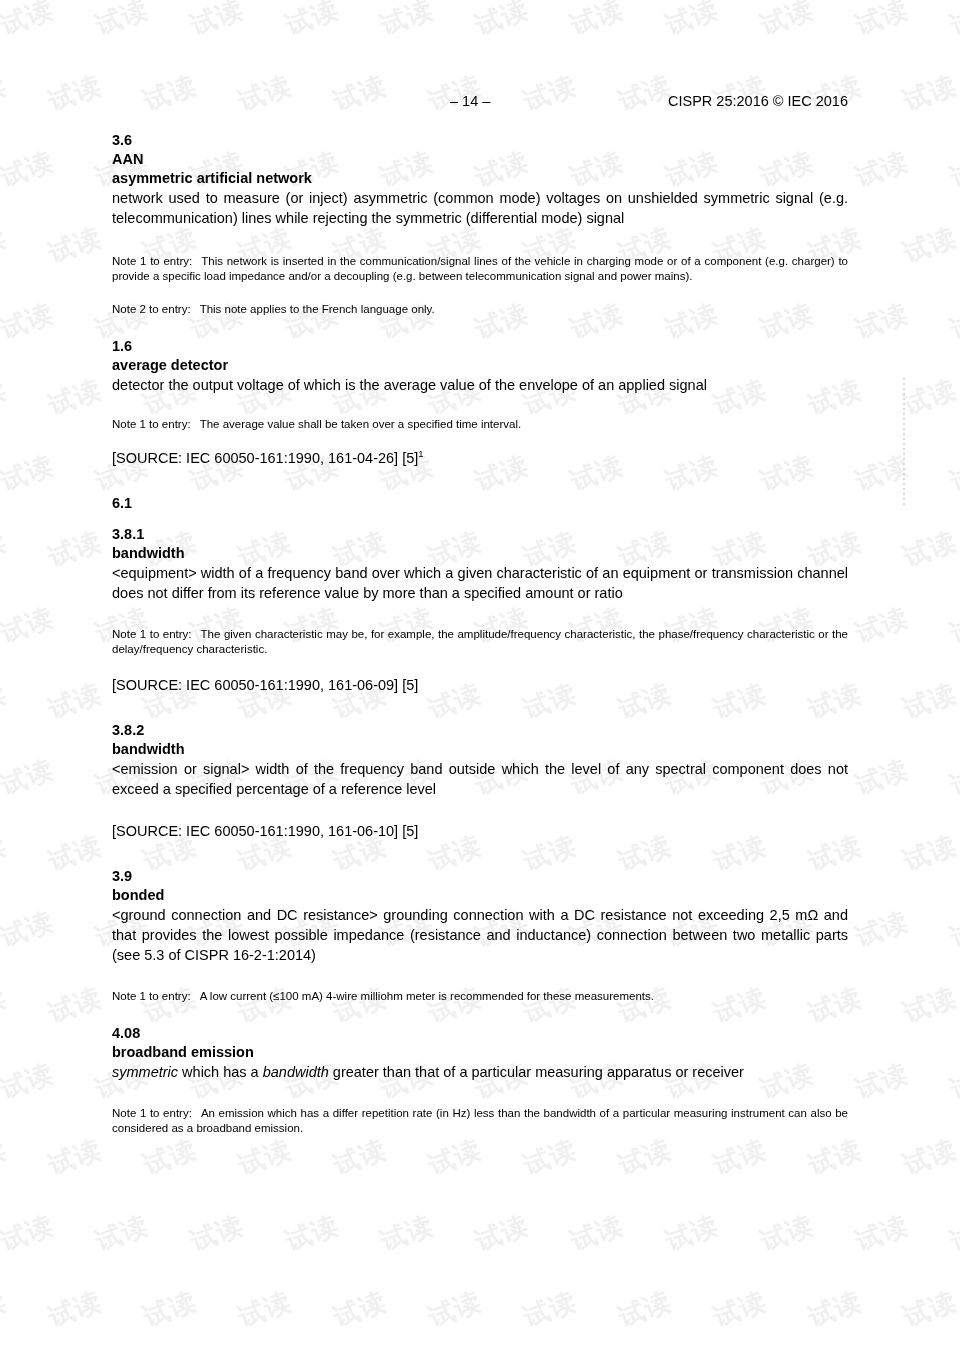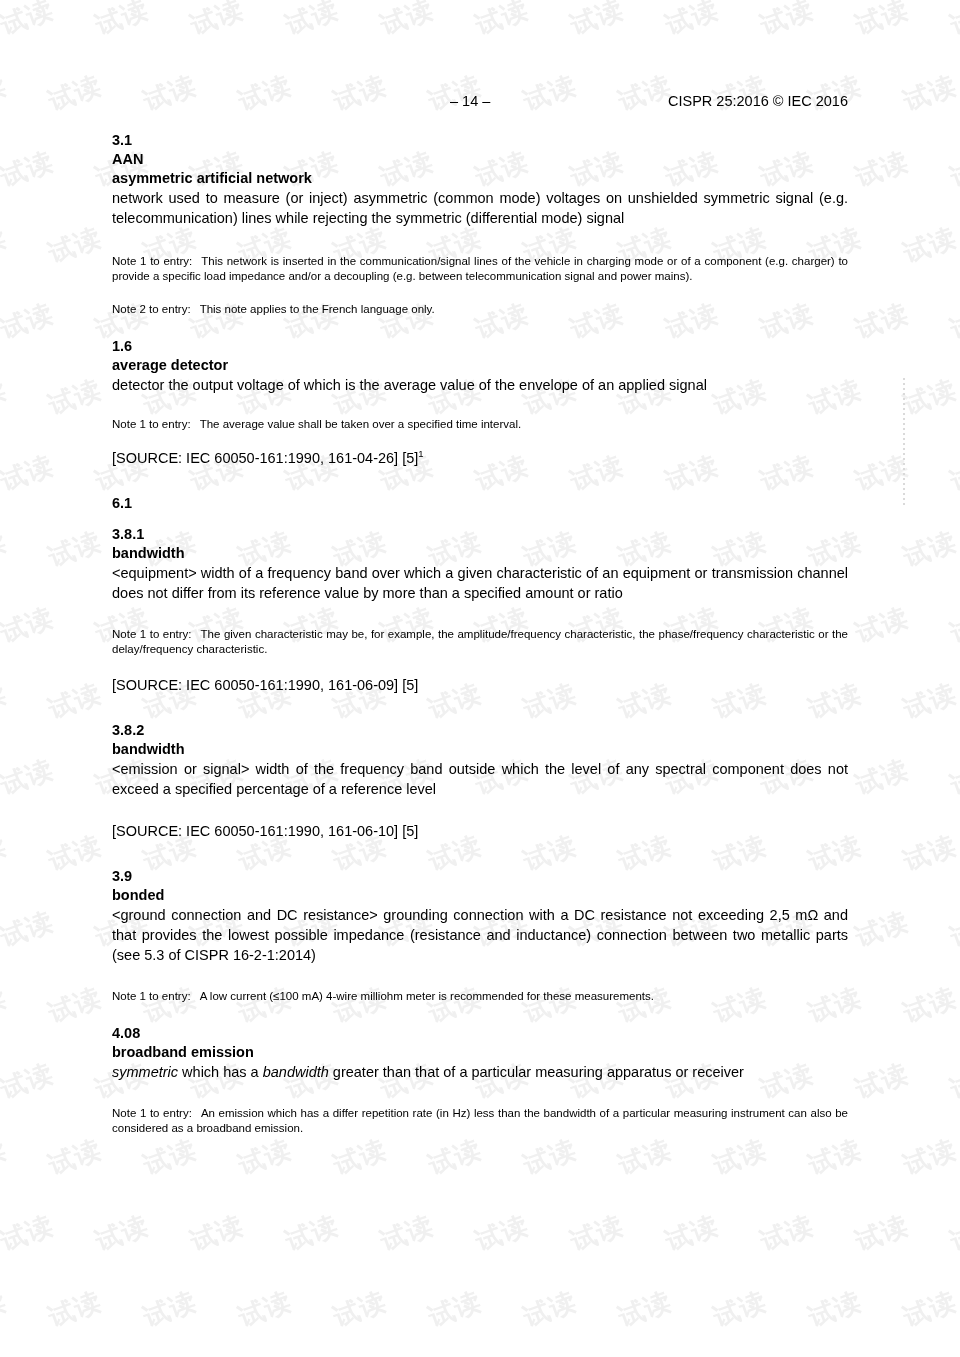--- a/index.html
+++ b/index.html
@@ -358,21 +358,21 @@
 
 <div id="page">
 
   <div class="runhead">
     <span class="page-no">– 14 –</span>
     <span class="doc-ref">CISPR 25:2016 © IEC 2016</span>
   </div>
 
   <div class="body-area">
 
-    <div class="term-num">3.1</div>
+    <div class="term-num">3.6</div>
     <div class="term-name">AAN</div>
     <div class="term-name">asymmetric artificial network</div>
     <div class="definition">network used to measure (or inject) asymmetric (common mode) voltages on unshielded symmetric signal (e.g. telecommunication) lines while rejecting the symmetric (differential mode) signal</div>
 
     <div class="sp-26"></div>
 
     <div class="note">
       <span class="lead">Note 1 to entry:</span><span class="gap"></span><span>This network is inserted in the communication/signal lines of the vehicle in charging mode or of a component (e.g. charger) to provide a specific load impedance and/or a decoupling (e.g. between telecommunication signal and power mains).</span>
     </div>
 

